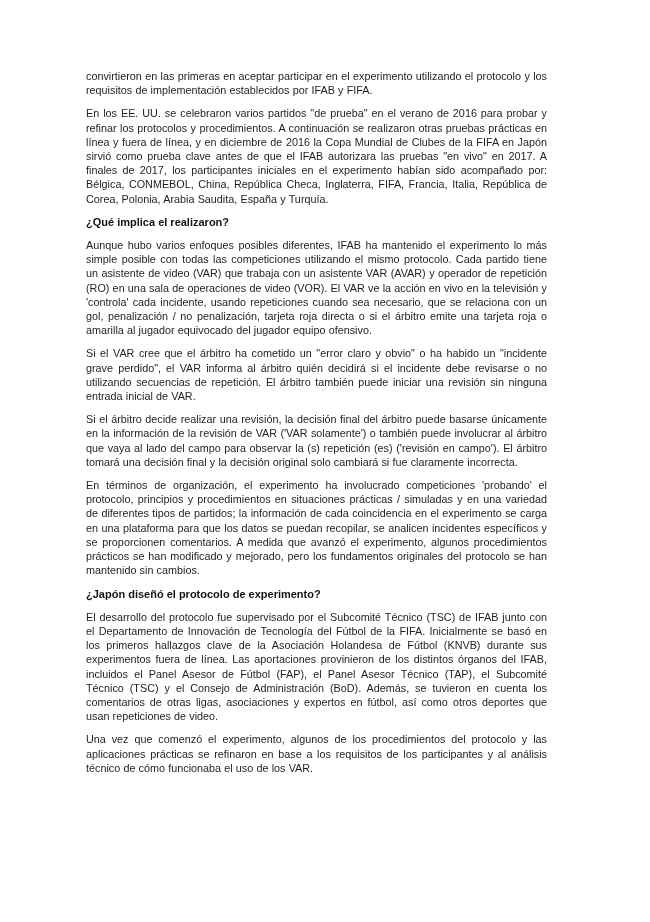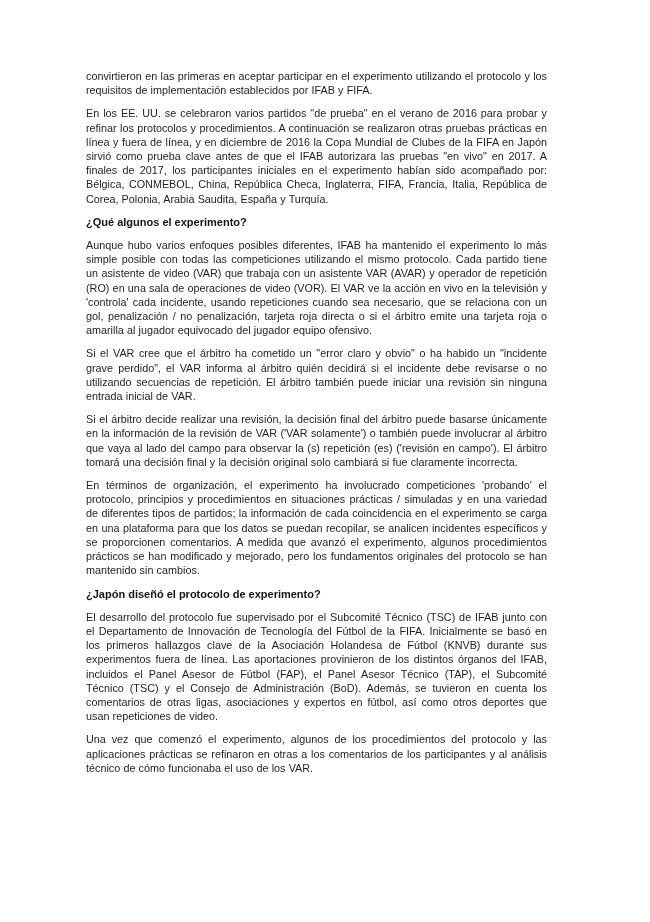--- a/index.html
+++ b/index.html
@@ -36,21 +36,21 @@
     margin: 5px 0 9px 0;
     text-align: left;
   }
 </style>
 </head>
 <body>
 
 <div class="page">
   <p class="para">convirtieron en las primeras en aceptar participar en el experimento utilizando el protocolo y los requisitos de implementación establecidos por IFAB y FIFA.</p>
   <p class="para">En los EE. UU. se celebraron varios partidos "de prueba" en el verano de 2016 para probar y refinar los protocolos y procedimientos. A continuación se realizaron otras pruebas prácticas en línea y fuera de línea, y en diciembre de 2016 la Copa Mundial de Clubes de la FIFA en Japón sirvió como prueba clave antes de que el IFAB autorizara las pruebas "en vivo" en 2017. A finales de 2017, los participantes iniciales en el experimento habían sido acompañado por: Bélgica, CONMEBOL, China, República Checa, Inglaterra, FIFA, Francia, Italia, República de Corea, Polonia, Arabia Saudita, España y Turquía.</p>
-  <h2 class="heading">¿Qué algunos el experimento?</h2>
+  <h2 class="heading">¿Qué implica el realizaron?</h2>
   <p class="para">Aunque hubo varios enfoques posibles diferentes, IFAB ha mantenido el experimento lo más simple posible con todas las competiciones utilizando el mismo protocolo. Cada partido tiene un asistente de video (VAR) que trabaja con un asistente VAR (AVAR) y operador de repetición (RO) en una sala de operaciones de video (VOR). El VAR ve la acción en vivo en la televisión y 'controla' cada incidente, usando repeticiones cuando sea necesario, que se relaciona con un gol, penalización / no penalización, tarjeta roja directa o si el árbitro emite una tarjeta roja o amarilla al jugador equivocado del jugador equipo ofensivo.</p>
   <p class="para">Si el VAR cree que el árbitro ha cometido un "error claro y obvio" o ha habido un "incidente grave perdido", el VAR informa al árbitro quién decidirá si el incidente debe revisarse o no utilizando secuencias de repetición. El árbitro también puede iniciar una revisión sin ninguna entrada inicial de VAR.</p>
   <p class="para">Si el árbitro decide realizar una revisión, la decisión final del árbitro puede basarse únicamente en la información de la revisión de VAR ('VAR solamente') o también puede involucrar al árbitro que vaya al lado del campo para observar la (s) repetición (es) ('revisión en campo'). El árbitro tomará una decisión final y la decisión original solo cambiará si fue claramente incorrecta.</p>
   <p class="para">En términos de organización, el experimento ha involucrado competiciones 'probando' el protocolo, principios y procedimientos en situaciones prácticas / simuladas y en una variedad de diferentes tipos de partidos; la información de cada coincidencia en el experimento se carga en una plataforma para que los datos se puedan recopilar, se analicen incidentes específicos y se proporcionen comentarios. A medida que avanzó el experimento, algunos procedimientos prácticos se han modificado y mejorado, pero los fundamentos originales del protocolo se han mantenido sin cambios.</p>
   <h2 class="heading">¿Japón diseñó el protocolo de experimento?</h2>
   <p class="para">El desarrollo del protocolo fue supervisado por el Subcomité Técnico (TSC) de IFAB junto con el Departamento de Innovación de Tecnología del Fútbol de la FIFA. Inicialmente se basó en los primeros hallazgos clave de la Asociación Holandesa de Fútbol (KNVB) durante sus experimentos fuera de línea. Las aportaciones provinieron de los distintos órganos del IFAB, incluidos el Panel Asesor de Fútbol (FAP), el Panel Asesor Técnico (TAP), el Subcomité Técnico (TSC) y el Consejo de Administración (BoD). Además, se tuvieron en cuenta los comentarios de otras ligas, asociaciones y expertos en fútbol, así como otros deportes que usan repeticiones de video.</p>
-  <p class="para">Una vez que comenzó el experimento, algunos de los procedimientos del protocolo y las aplicaciones prácticas se refinaron en otras a los comentarios de los participantes y al análisis técnico de cómo funcionaba el uso de los VAR.</p>
+  <p class="para">Una vez que comenzó el experimento, algunos de los procedimientos del protocolo y las aplicaciones prácticas se refinaron en base a los requisitos de los participantes y al análisis técnico de cómo funcionaba el uso de los VAR.</p>
 </div>
 
 </body></html>

